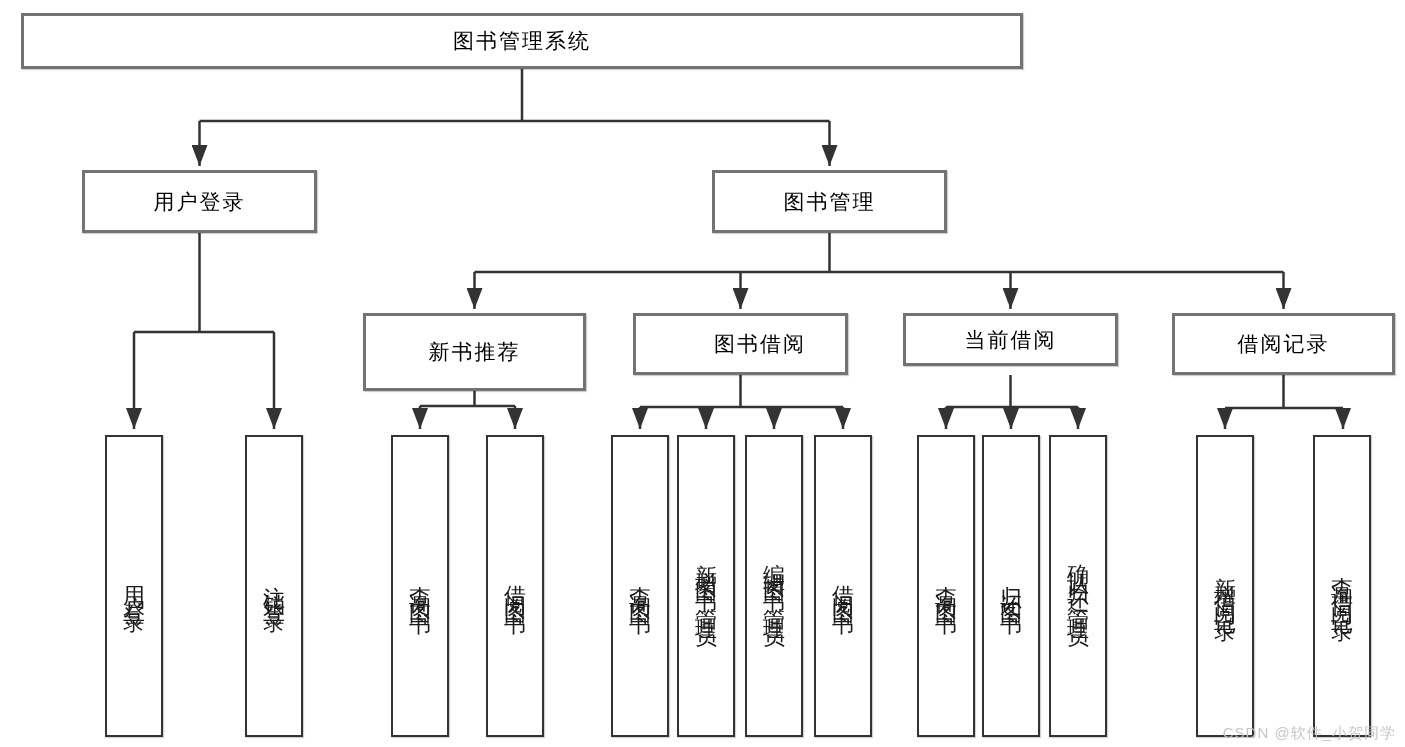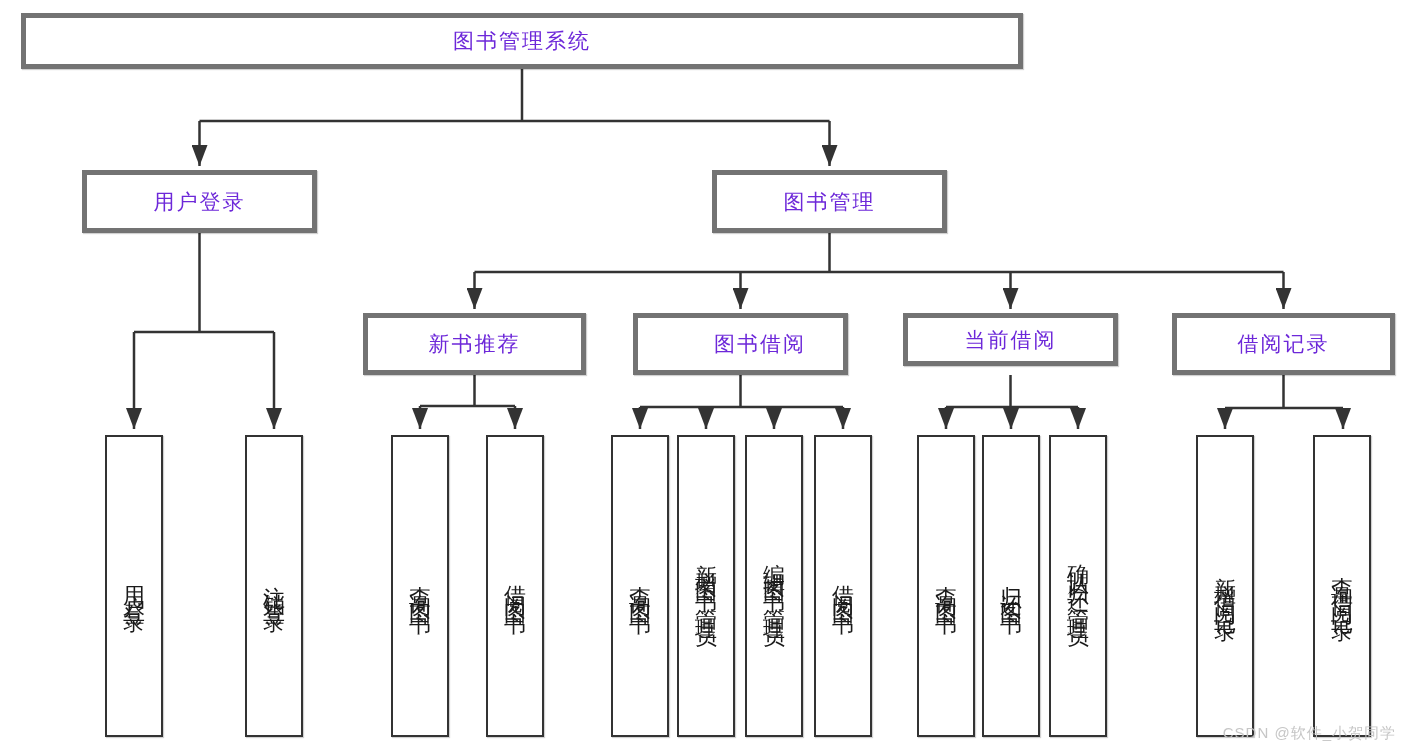--- a/index.html
+++ b/index.html
@@ -13,27 +13,27 @@
   }
   .connectors {
     position: absolute;
     left: 0; top: 0;
     width: 1405px; height: 747px;
   }
   .ln { stroke: #333333; stroke-width: 2.5; fill: none; }
   .nodebox {
     position: absolute;
     background: #ffffff;
-    border: 5px solid #737373;
+    border: 3px solid #737373;
     box-sizing: border-box;
     display: flex;
     align-items: center;
     justify-content: center;
     font-size: 21px;
-    color: #6d28d9;
+    color: #000000;
     letter-spacing: 2px;
     box-shadow: 1px 1px 1px rgba(0,0,0,0.18);
   }
   .leafbox {
     position: absolute;
     width: 58px;
     height: 302px;
     background: #ffffff;
     border: 2.5px solid #333333;
     box-sizing: border-box;
@@ -108,21 +108,21 @@
 
     <path class="ln" d="M1225,408 V429" marker-end="url(#arw)"></path>
     <path class="ln" d="M1343,408 V429" marker-end="url(#arw)"></path>
   </svg>
 
   <div class="nodebox" style="left:21px; top:13px; width:1002px; height:56px;">图书管理系统</div>
 
   <div class="nodebox" style="left:82px; top:170px; width:235px; height:63px;">用户登录</div>
   <div class="nodebox" style="left:712px; top:170px; width:235px; height:63px;">图书管理</div>
 
-  <div class="nodebox" style="left:363px; top:313px; width:223px; height:62px;">新书推荐</div>
+  <div class="nodebox" style="left:363px; top:313px; width:223px; height:78px;">新书推荐</div>
   <div class="nodebox" style="left:633px; top:313px; width:215px; height:62px;padding-left:39px;">图书借阅</div>
   <div class="nodebox" style="left:903px; top:313px; width:215px; height:53px;">当前借阅</div>
   <div class="nodebox" style="left:1172px; top:313px; width:223px; height:62px;">借阅记录</div>
 
   <div class="leafbox" style="left:105px; top:435px;">
     <span class="vtext">用户登录</span>
   </div>
   <div class="leafbox" style="left:245px; top:435px;">
     <span class="vtext">注销登录</span>
   </div>

